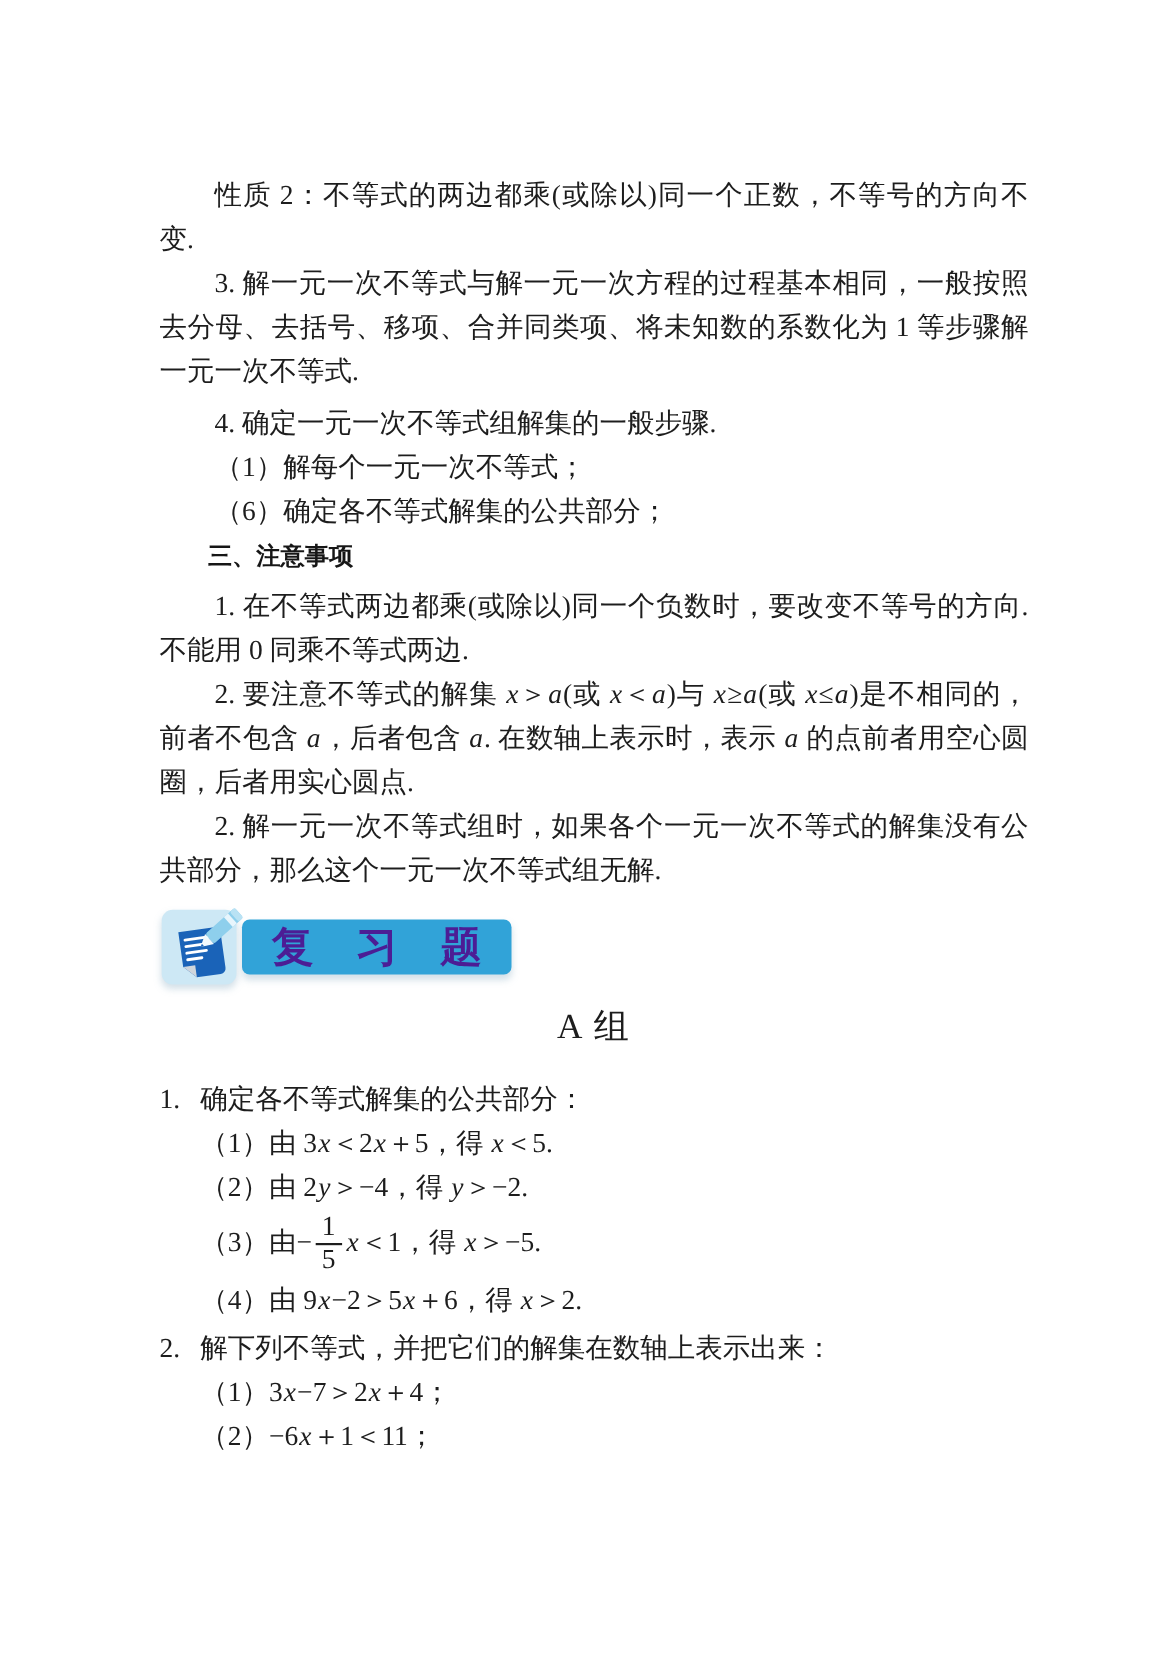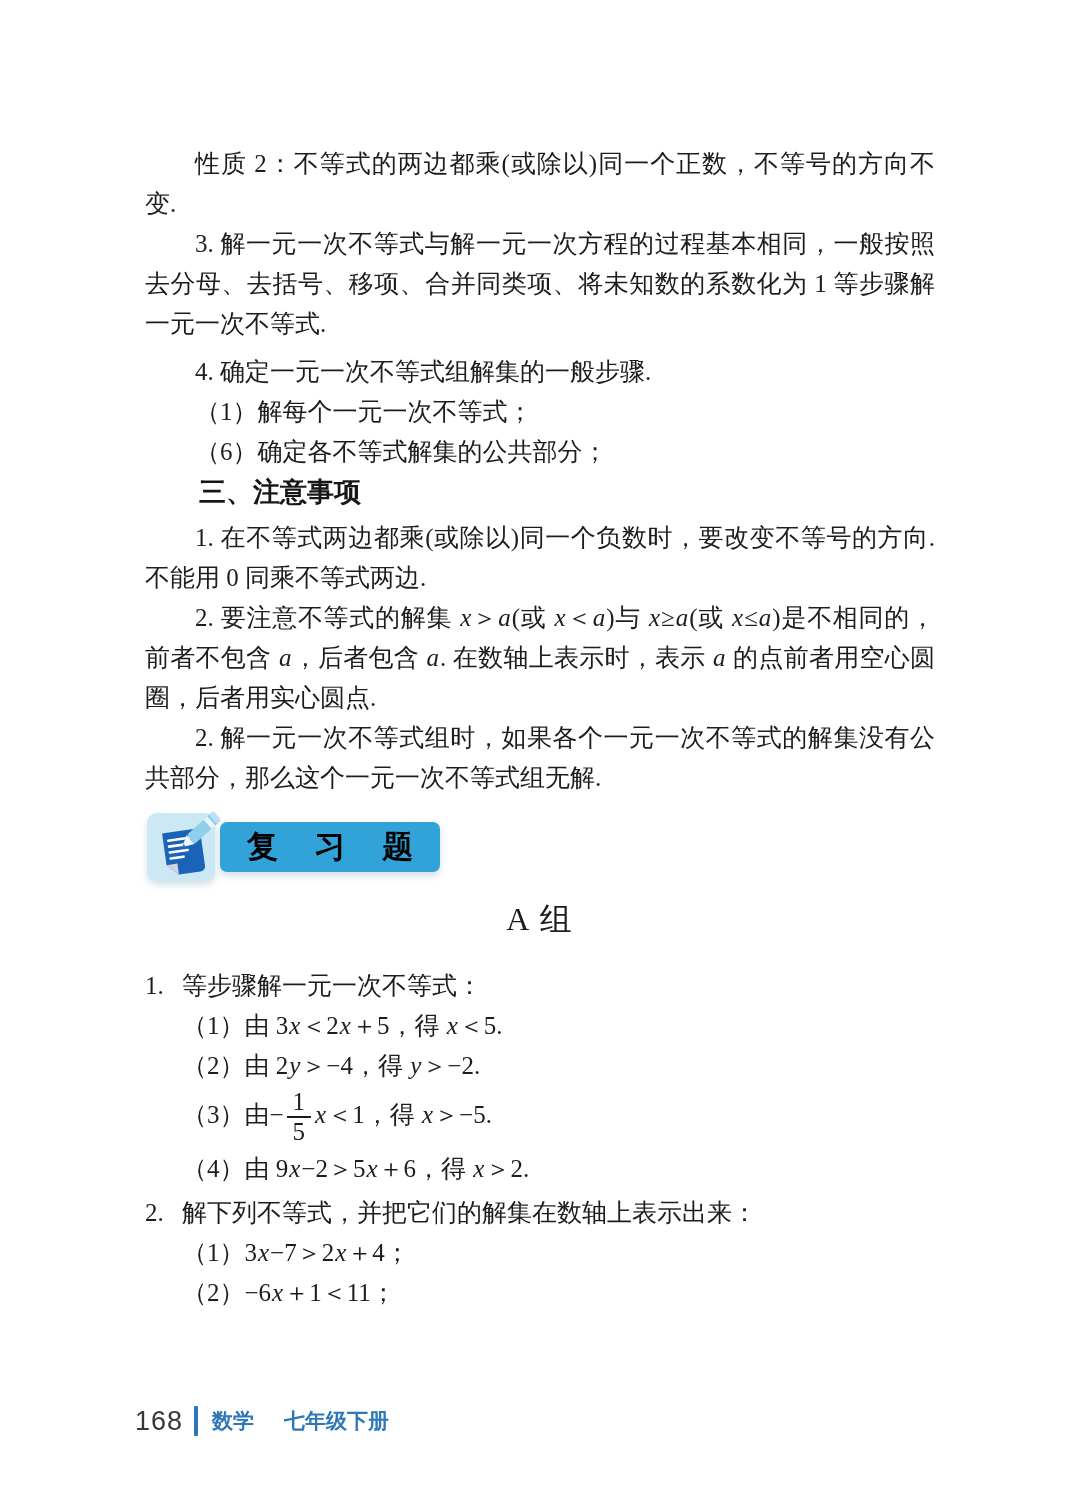--- a/index.html
+++ b/index.html
@@ -8,36 +8,36 @@
     width: 1065px;
     height: 1507px;
     background: #ffffff;
     overflow: hidden;
     font-family: "Liberation Serif", "DejaVu Serif", serif;
     color: #1d1d1d;
     font-size: 25px;
   }
   .content {
     position: absolute;
-    top: 144px;
+    top: 158px;
     left: 145px;
     width: 790px;
   }
   .para {
     margin: 0;
     line-height: 40px;
     text-align: justify;
     text-indent: 2em;
   }
   .gap-top { margin-top: 8px; }
   .notes-heading {
     margin: 0 0 6px 0;
     line-height: 40px;
     text-indent: 2em;
-    font-size: 27px;
+    font-size: 22px;
     font-weight: 700;
     font-family: "Liberation Sans", "DejaVu Sans", sans-serif;
     color: #161616;
   }
   
   .badge-row {
     margin-top: 14px;
     margin-left: 2px;
     height: 70px;
     display: flex;
@@ -57,24 +57,24 @@
     height: 50px;
     margin-left: 5px;
     border-radius: 7px;
     background: #31a3d8;
     display: flex;
     align-items: center;
     padding: 0 27px;
     box-shadow: 0 4px 7px rgba(130,165,190,0.35);
   }
   .pill-label {
-    color: #000000;
+    color: #4c1d95;
     font-family: "Liberation Sans", "DejaVu Sans", sans-serif;
     font-weight: 700;
-    font-size: 31px;
+    font-size: 38px;
     letter-spacing: 14px;
     margin-right: -14px;
     white-space: nowrap;
   }
   .group-heading {
     margin-top: 22px;
     text-align: center;
     font-size: 32px;
     line-height: 30px;
     letter-spacing: 2px;
@@ -160,21 +160,21 @@
       </div>
     </div>
 
     <div class="group-heading">A 组</div>
 
     <section class="problems">
 
       <div>
         <div class="q-stem">
           <span class="q-num">1.</span>
-          <span>等步骤解一元一次不等式：</span>
+          <span>确定各不等式解集的公共部分：</span>
         </div>
         <div class="q-parts">
           <div class="q-part">（1）由 3<i class="mvar">x</i>＜2<i class="mvar">x</i>＋5，得 <i class="mvar">x</i>＜5.</div>
           <div class="q-part">（2）由 2<i class="mvar">y</i>＞−4，得 <i class="mvar">y</i>＞−2.</div>
           <div class="q-part frac-line"><span>（3）由−</span><span class="frac"><span class="num">1</span><span class="den">5</span></span><span><i class="mvar">x</i>＜1，得 <i class="mvar">x</i>＞−5.</span></div>
           <div class="q-part">（4）由 9<i class="mvar">x</i>−2＞5<i class="mvar">x</i>＋6，得 <i class="mvar">x</i>＞2.</div>
         </div>
       </div>
 
       <div class="q2-block">
@@ -184,19 +184,13 @@
         </div>
         <div class="q-parts">
           <div class="q-part">（1）3<i class="mvar">x</i>−7＞2<i class="mvar">x</i>＋4；</div>
           <div class="q-part">（2）−6<i class="mvar">x</i>＋1＜11；</div>
         </div>
       </div>
 
     </section>
   </main>
 
-  <footer class="footer">
-    <span class="pnum">168</span>
-    <span class="vbar"></span>
-    <span class="subject">数学</span>
-    <span class="volume">七年级下册</span>
-  </footer>
 </div>
 
 </body></html>

